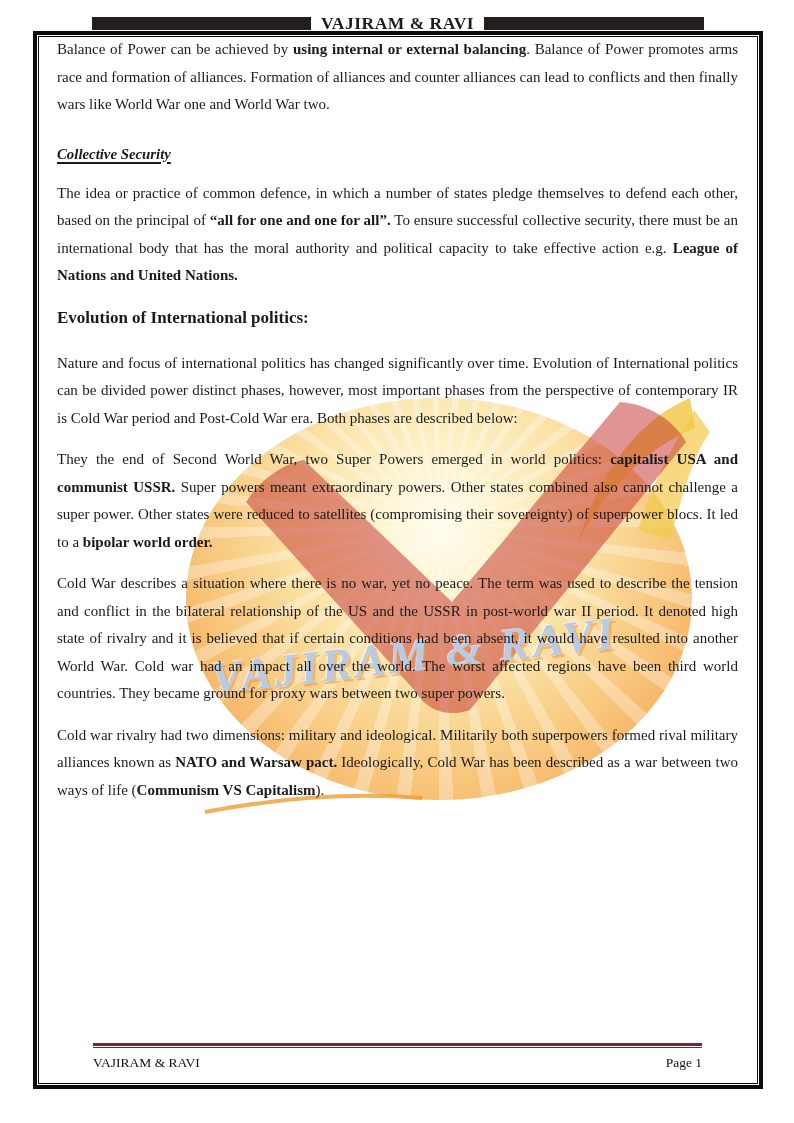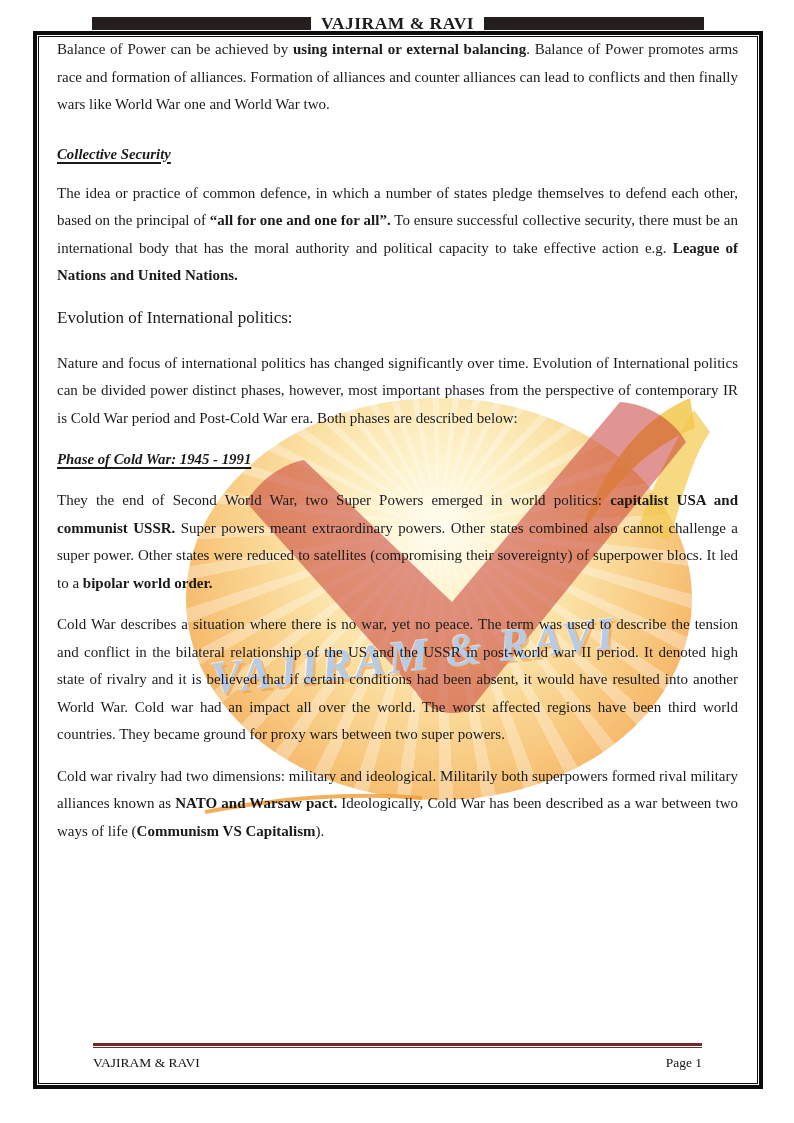--- a/index.html
+++ b/index.html
@@ -61,21 +61,21 @@
     text-align:justify;
   }
   .h-small{
     margin:22px 0 12px 0;
     font-size:14.8px;line-height:27px;font-weight:700;
     text-decoration:underline;text-decoration-thickness:1.5px;text-underline-offset:3px;font-style:italic;
   }
   .h-phase{margin:13px 0 14px 0;}
   .h-big{
     margin:14px 0 18px 0;
-    font-size:17px;line-height:28px;font-weight:400;
+    font-size:17px;line-height:28px;font-weight:700;
   }
   
   .page-footer{position:absolute;left:93px;right:92px;bottom:52px;z-index:1;}
   .rule-thick{height:3px;background:#6d2b2b;}
   .rule-gap{height:1px;background:#ffffff;}
   .rule-thin{height:1px;background:#6d2b2b;}
   .footer-row{
     display:flex;justify-content:space-between;align-items:baseline;
     margin-top:7px;
     font-size:13.5px;color:#111111;
@@ -115,21 +115,20 @@
 
 
       <div class="h-small">Collective Security</div>
 
       <p><span>The idea or practice of common defence, in which a number of states pledge themselves to defend each other, based on the principal of </span><b>“all for one and one for all”.</b><span> To ensure successful collective security, there must be an international body that has the moral authority and political capacity to take effective action e.g. </span><b>League of Nations and United Nations.</b></p>
 
       <div class="h-big">Evolution of International politics:</div>
 
       <p>Nature and focus of international politics has changed significantly over time. Evolution of International politics can be divided power distinct phases, however, most important phases from the perspective of contemporary IR is Cold War period and Post-Cold War era. Both phases are described below:</p>
 
-      <div class="h-small h-phase">Phase of Cold War: 1945 - 1991</div>
 
       <p><span>They the end of Second World War, two Super Powers emerged in world politics: </span><b>capitalist USA and communist USSR.</b><span> Super powers meant extraordinary powers. Other states combined also cannot challenge a super power. Other states were reduced to satellites (compromising their sovereignty) of superpower blocs. It led to a </span><b>bipolar world order.</b></p>
 
       <p>Cold War describes a situation where there is no war, yet no peace. The term was used to describe the tension and conflict in the bilateral relationship of the US and the USSR in post-world war II period. It denoted high state of rivalry and it is believed that if certain conditions had been absent, it would have resulted into another World War. Cold war had an impact all over the world. The worst affected regions have been third world countries. They became ground for proxy wars between two super powers.</p>
 
       <p><span>Cold war rivalry had two dimensions: military and ideological. Militarily both superpowers formed rival military alliances known as </span><b>NATO and Warsaw pact.</b><span> Ideologically, Cold War has been described as a war between two ways of life (</span><b>Communism VS Capitalism</b><span>).</span></p>
 
     </div>
   </div>
 

